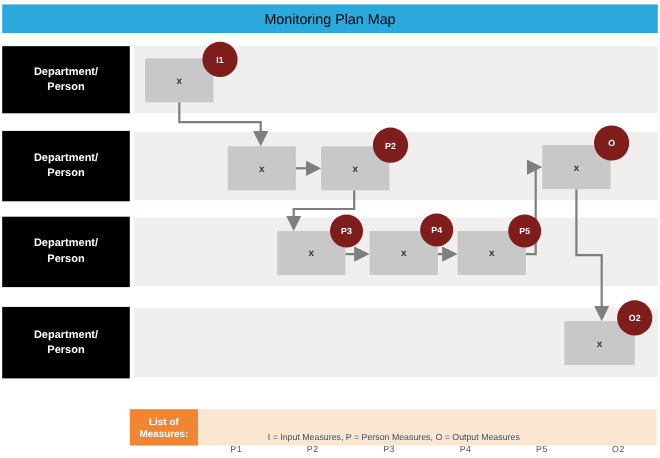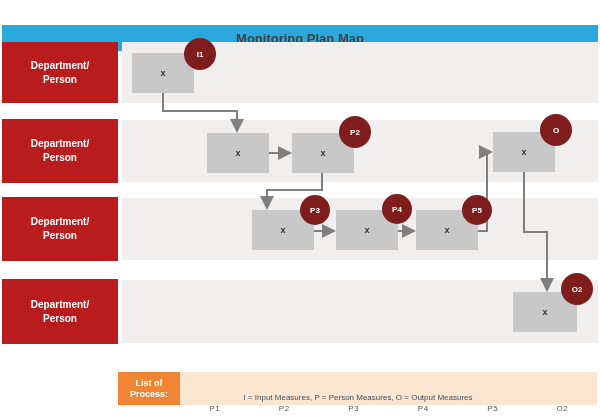--- a/index.html
+++ b/index.html
@@ -3,30 +3,30 @@
 <meta charset="utf-8">
 <style>
   html,body{margin:0;padding:0;background:#fff;}
   body{
     width:600px;height:416px;position:relative;overflow:hidden;
     font-family:"Liberation Sans", sans-serif;
     -webkit-font-smoothing:antialiased;
   }
   .header{
     position:absolute;left:2px;top:4px;width:596px;height:26px;
-    background:#2ba9dc;color:#404040;display:flex;align-items:center;justify-content:center;
-    font-size:13px;font-weight:bold;margin-top:21px;
+    background:#2ba9dc;color:#000000;display:flex;align-items:center;justify-content:center;
+    font-size:13px;font-weight:normal;
   }
   .band{position:absolute;left:122px;width:476px;background:#f0efee;}
   .band1{top:42px;height:61px;}
   .band2{top:120px;height:62px;}
   .band3{top:198px;height:62px;}
   .band4{top:280px;height:63px;}
   .rowlabel{
-    position:absolute;left:2px;width:116px;background:#b91c1c;color:#fff;
+    position:absolute;left:2px;width:116px;background:#000000;color:#fff;
     display:flex;flex-direction:column;align-items:center;justify-content:center;
     font-size:10px;font-weight:bold;line-height:14px;text-align:center;
   }
   .r1{top:42px;height:61px;}
   .r2{top:119px;height:64px;}
   .r3{top:197px;height:64px;}
   .r4{top:279px;height:65px;}
   .connectors{position:absolute;left:0;top:0;width:600px;height:416px;pointer-events:none;}
   .node{
     position:absolute;width:62px;height:40px;background:#c8c8c8;
@@ -146,21 +146,21 @@
 <div class="badge b3">P2</div>
 <div class="badge b4">O</div>
 <div class="badge b5">P3</div>
 <div class="badge b6">P4</div>
 <div class="badge b7">P5</div>
 <div class="badge b8">O2</div>
 
 <div class="mband">
   <div class="mhead">
     <span>List of</span>
-    <span>Process:</span>
+    <span>Measures:</span>
   </div>
   <div class="mitems">
     <span class="mitem">P1</span>
     <span class="mitem">P2</span>
     <span class="mitem">P3</span>
     <span class="mitem">P4</span>
     <span class="mitem">P5</span>
     <span class="mitem">O2</span>
   </div>
 </div>

